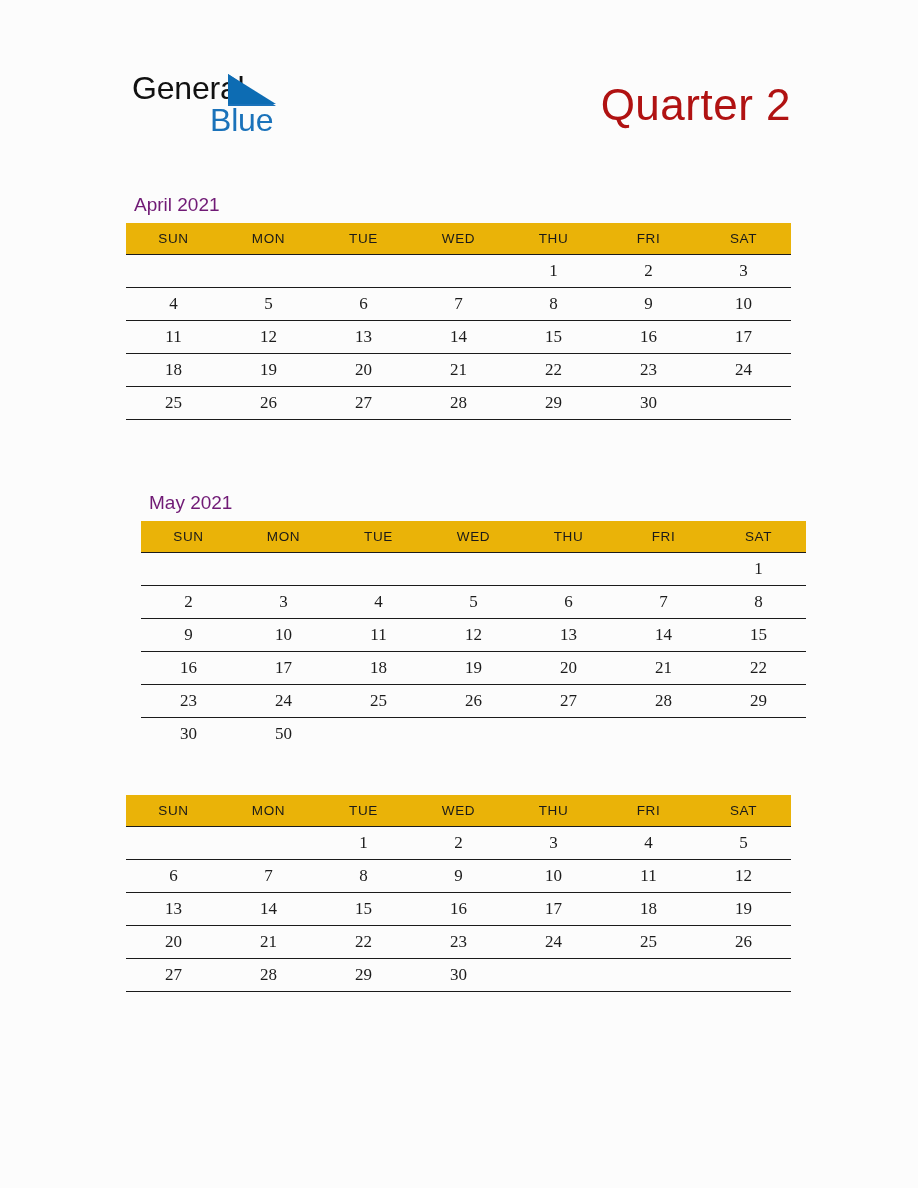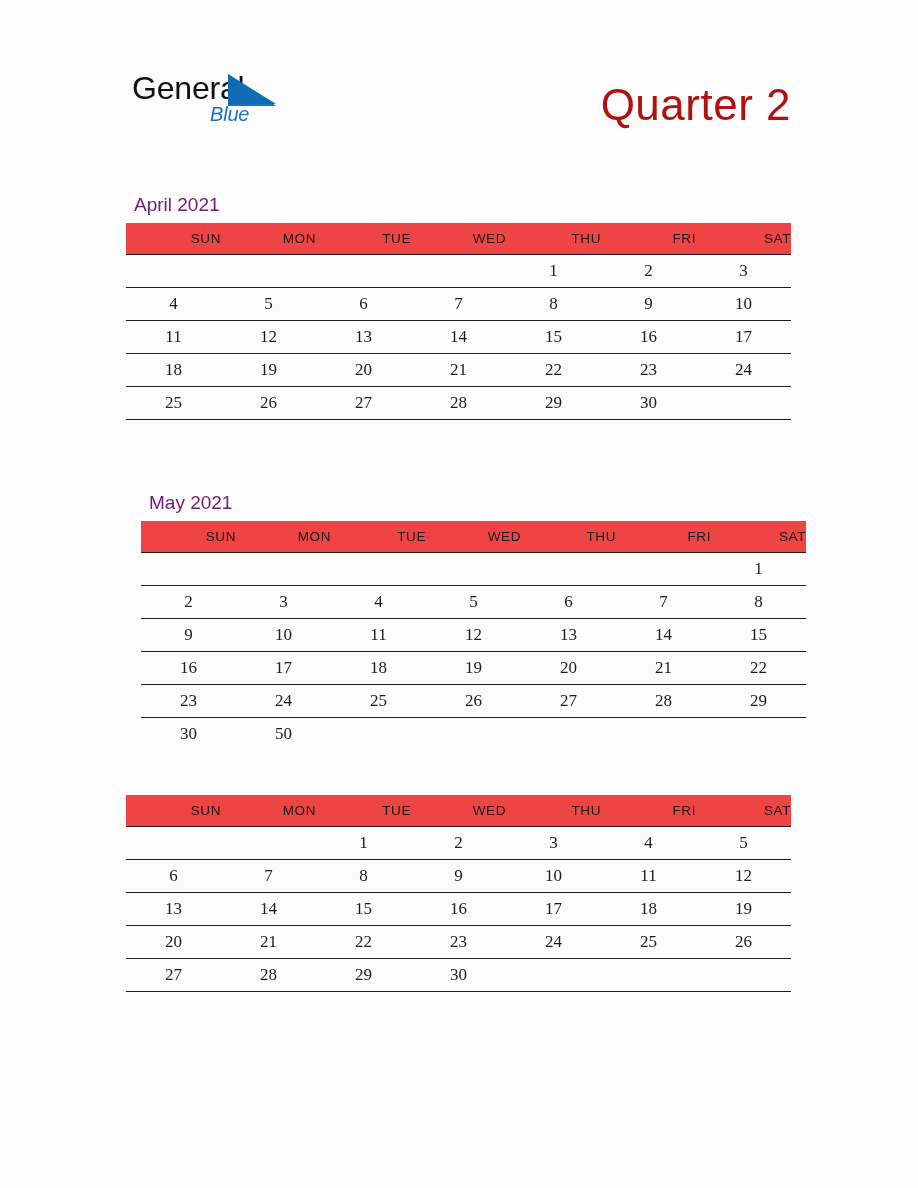--- a/index.html
+++ b/index.html
@@ -55,27 +55,26 @@
     left: 96px;
     top: 8px;
     width: 48px;
     height: 32px;
   }
   .logo-blue {
     position: absolute;
     left: 78px;
     top: 38px;
     font-family: "Liberation Sans", sans-serif;
-    font-size: 20px;
+    font-size: 32px;
     font-weight: 400;
     color: #1a72ba;
     letter-spacing: -0.2px;
     line-height: 1;
     white-space: nowrap;
-    font-style: italic;
   }
 
   .quarter-title {
     position: absolute;
     right: 0px;
     top: 17px;
     font-family: "Liberation Sans", sans-serif;
     font-size: 44px;
     font-weight: 400;
     color: #b01212;
@@ -105,28 +104,28 @@
     white-space: nowrap;
   }
 
   table.cal {
     border-collapse: collapse;
     width: 665px;
     table-layout: fixed;
   }
 
   table.cal th {
-    background: #ef4444;
+    background: #eab308;
     font-family: "Liberation Sans", sans-serif;
     font-size: 13.5px;
     font-weight: 400;
     color: #1a1a1a;
     letter-spacing: 0.6px;
     height: 31px;
-    text-align: right;
+    text-align: center;
     vertical-align: middle;
     border: none;
     border-bottom: 1.3px solid #1b1b1b;
     padding: 0;
   }
 
   table.cal td {
     font-family: "Liberation Serif", serif;
     font-size: 17px;
     color: #1c1c1c;

